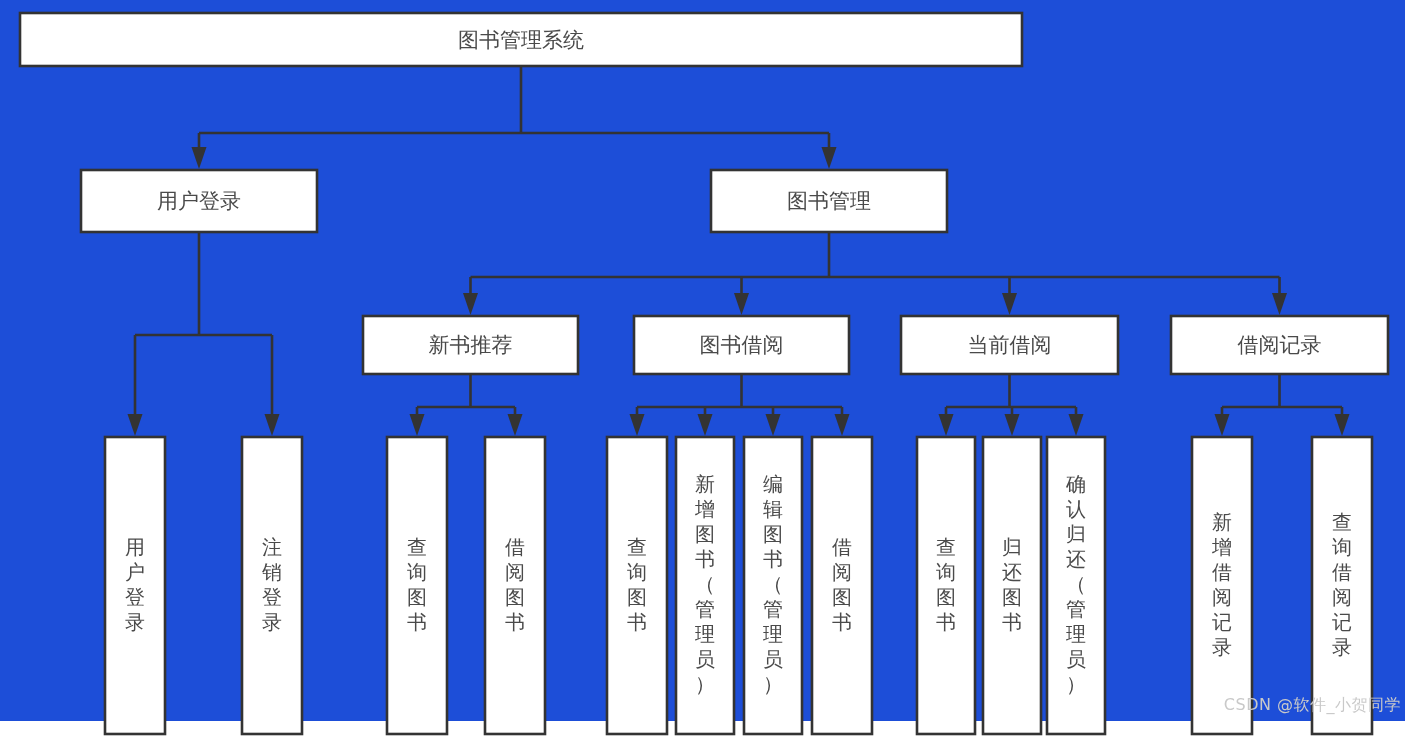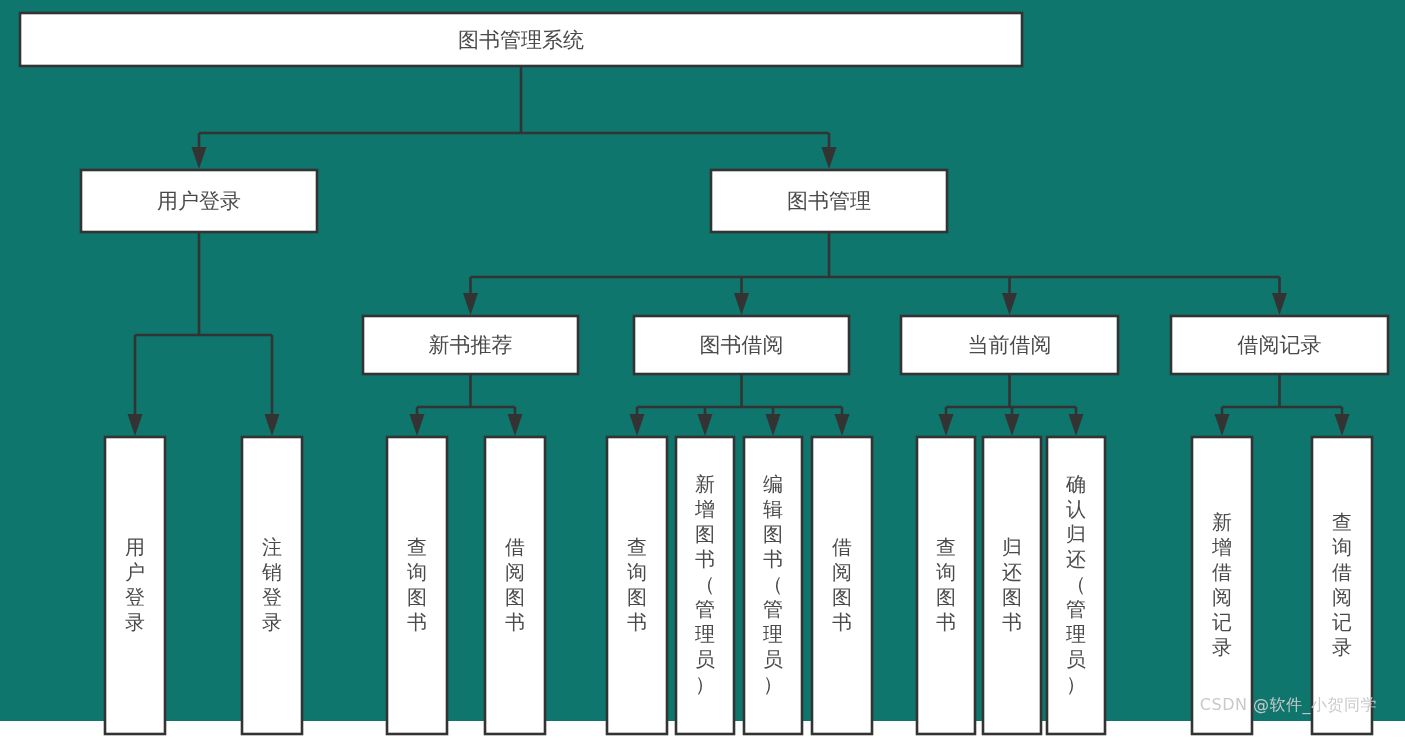--- a/index.html
+++ b/index.html
@@ -1,35 +1,35 @@
 <!DOCTYPE html>
 <html><head>
 <meta charset="utf-8">
 <style>
   html,body{margin:0;padding:0;background:#ffffff;}
   body{
     width:1405px;height:747px;overflow:hidden;
     font-family:"DejaVu Sans","Liberation Sans",sans-serif;
   }
-  #stage{position:relative;width:1405px;height:721px;background:#0f766e;}
+  #stage{position:relative;width:1405px;height:721px;background:#1d4ed8;}
   svg#diagram{position:absolute;left:0;top:0;width:1405px;height:747px;display:block;}
   .node-rect{fill:#ffffff;stroke:#333333;stroke-width:2.6;}
   .edge{stroke:#333333;stroke-width:2.6;fill:none;stroke-linecap:butt;}
   .arrow-head{fill:#333333;stroke:none;}
   .node-label{
     fill:#4a4a4a;
     font-family:"DejaVu Sans","Liberation Sans",sans-serif;
     text-anchor:middle;
     dominant-baseline:middle;
   }
   .lbl-h{font-size:21px;}
   .lbl-v{font-size:20px;}
   .watermark{
     position:absolute;
-    right:28px;bottom:5px;
+    right:4px;bottom:5px;
     color:#c9c9c9;
     font-size:16px;
     font-family:"DejaVu Sans","Liberation Sans",sans-serif;
     white-space:nowrap;
     letter-spacing:0.5px;
     pointer-events:none;
   }
 </style>
 </head>
 <body>

